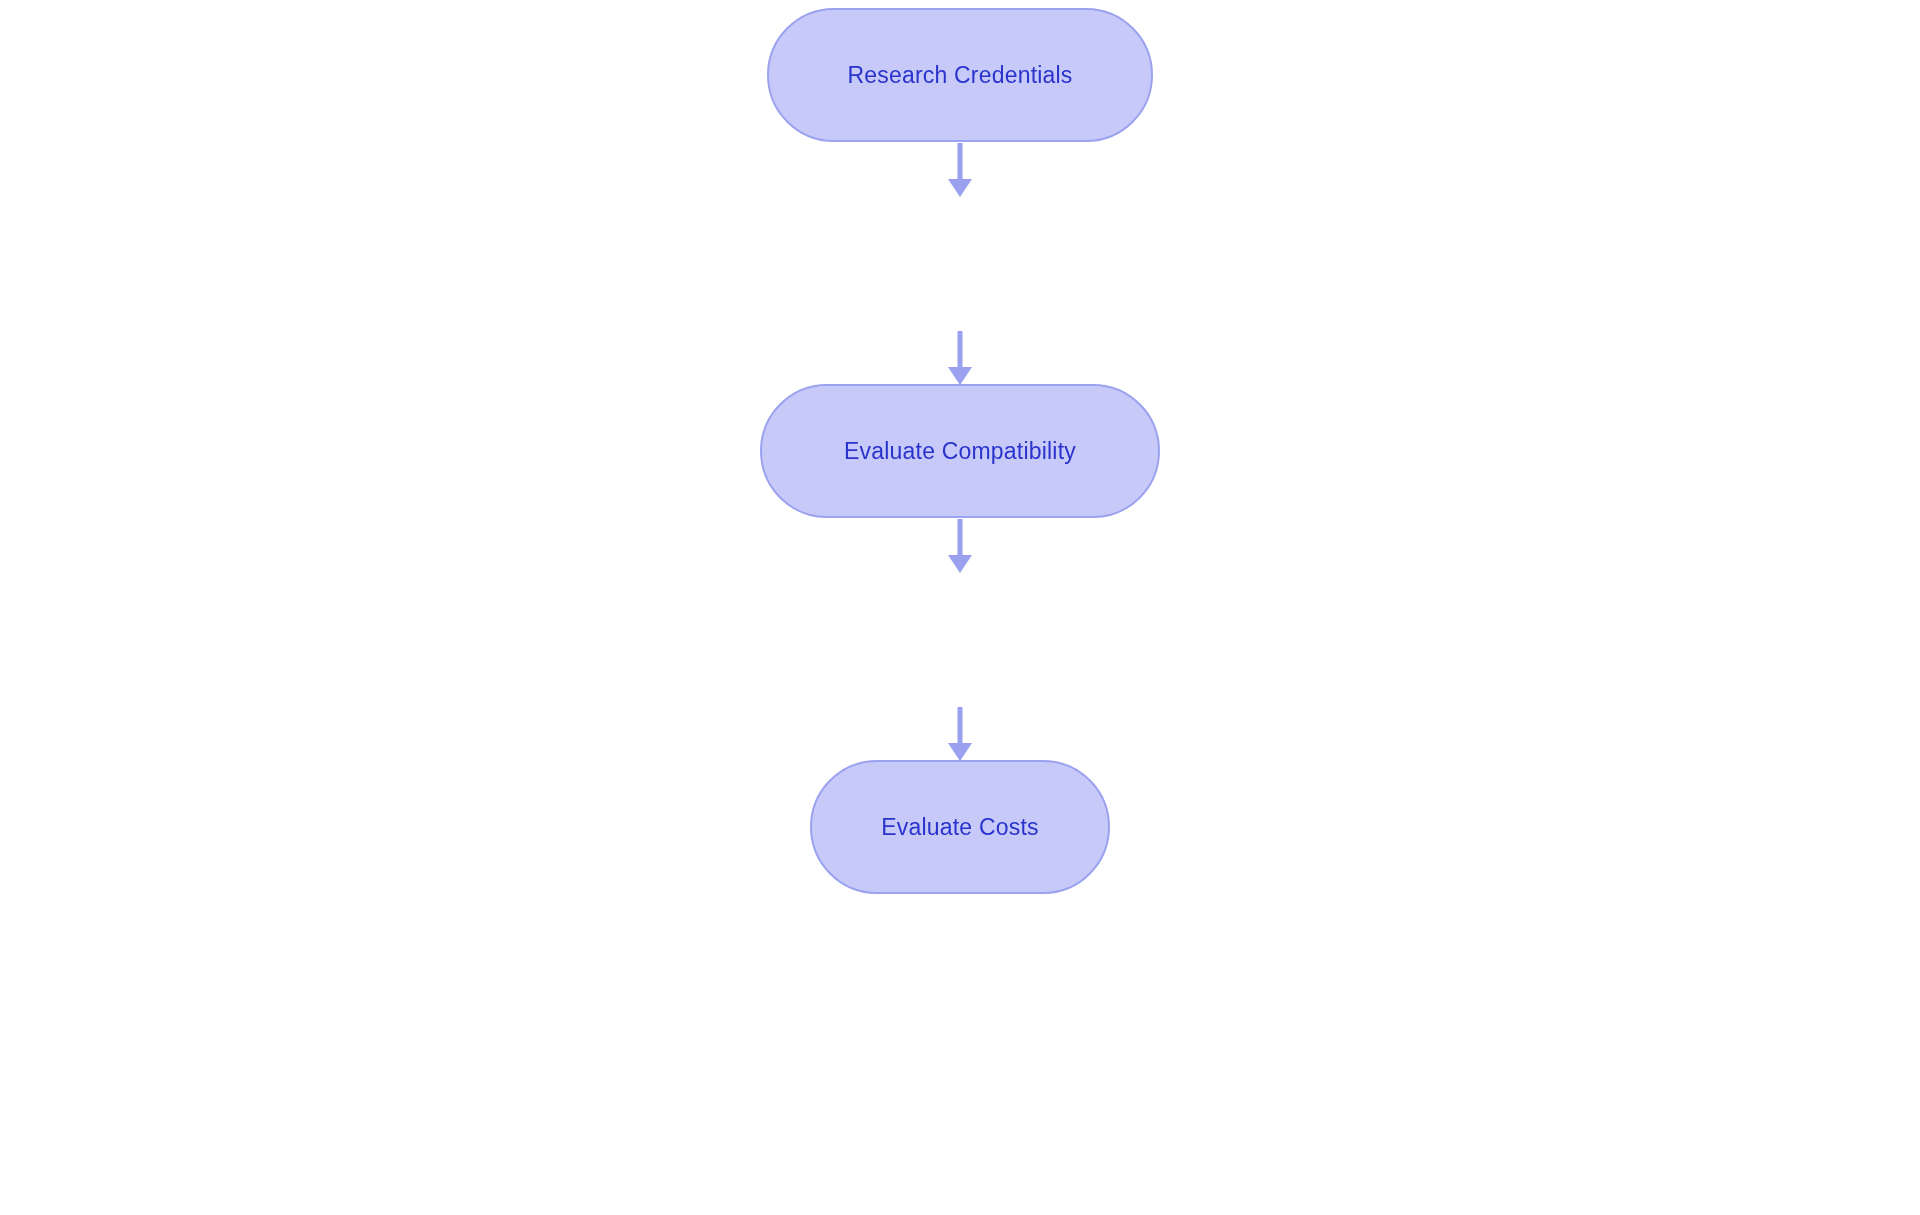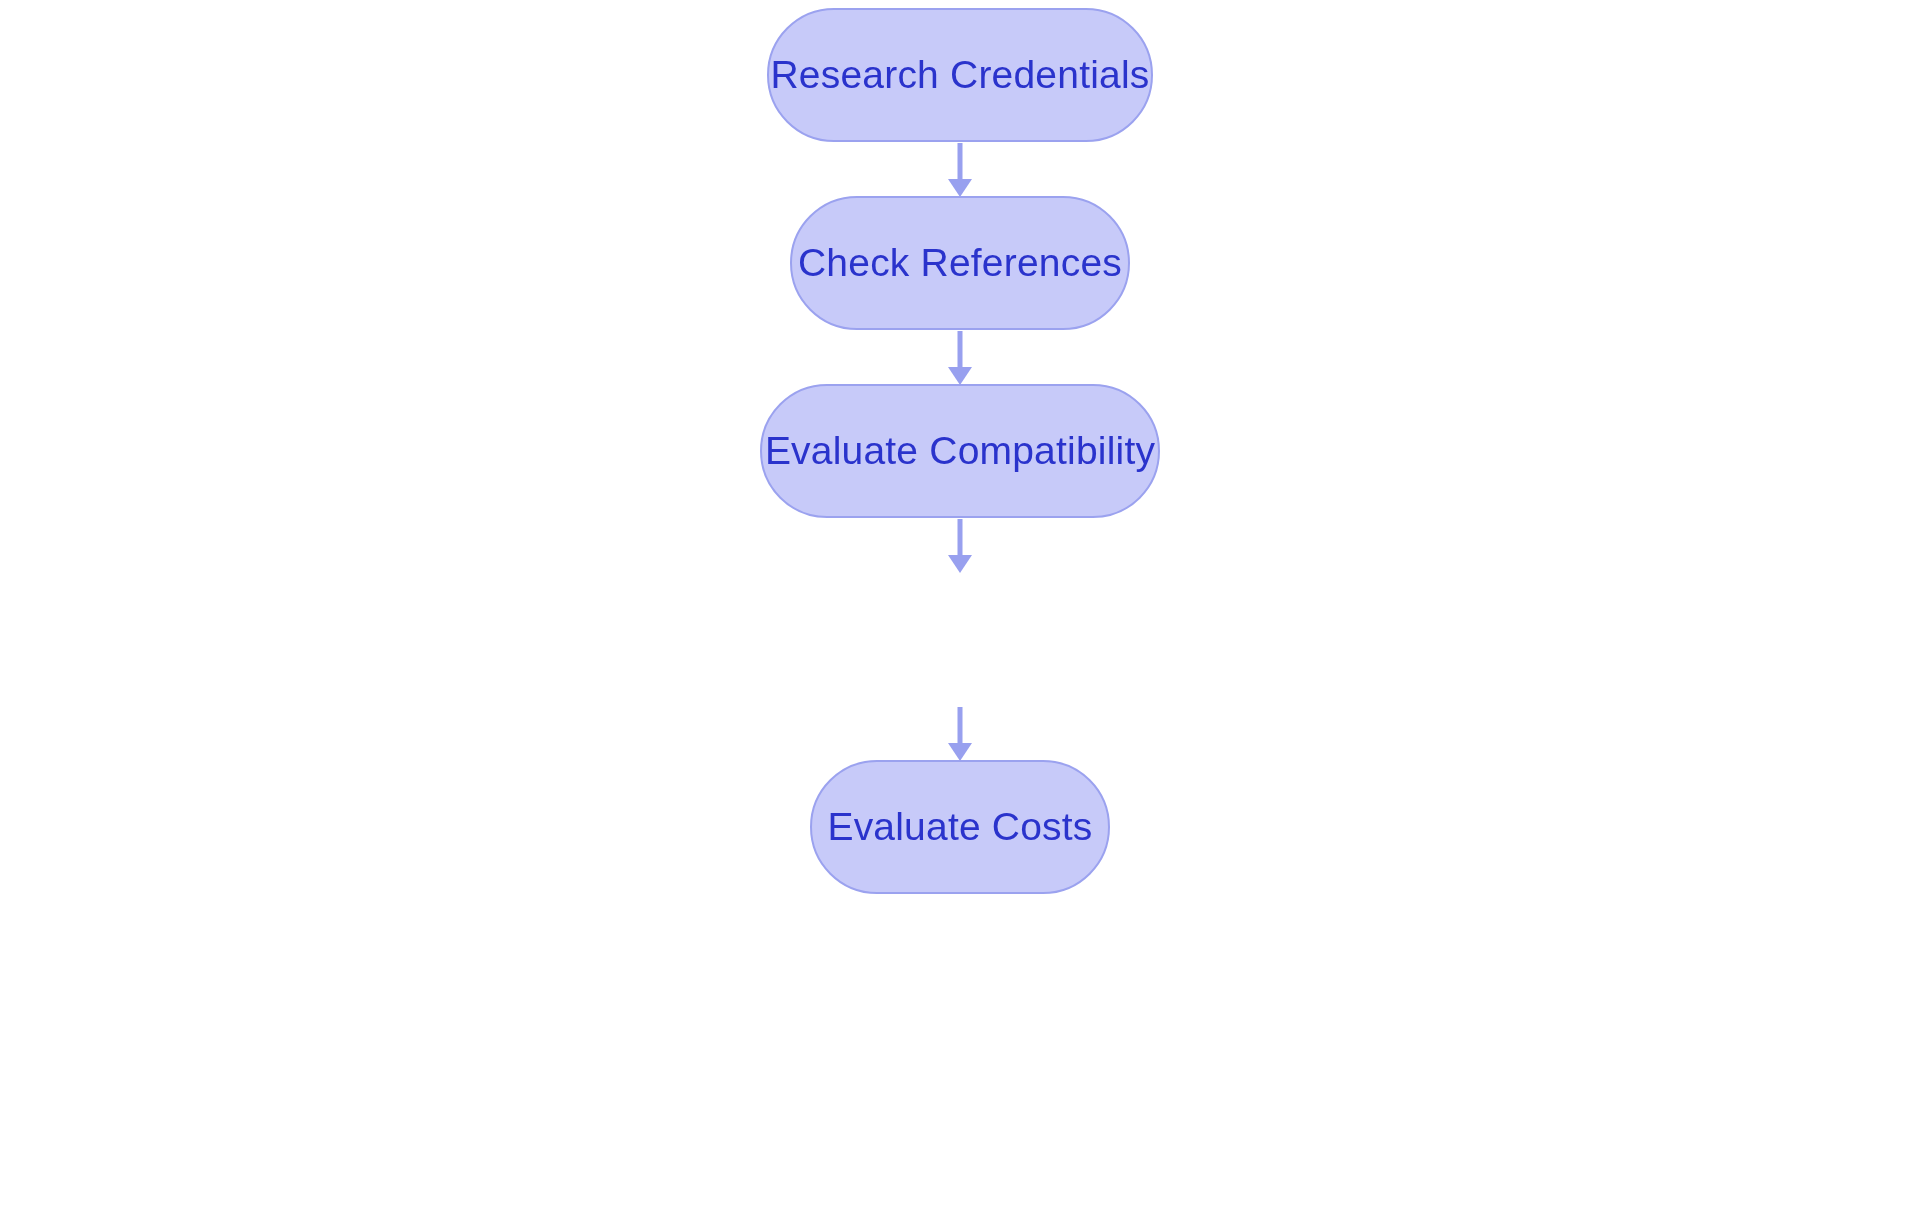--- a/index.html
+++ b/index.html
@@ -41,21 +41,21 @@
     border-radius: 67px;
     display: flex;
     align-items: center;
     justify-content: center;
     left: 50%;
     transform: translateX(-50%);
   }
 
   .node-label {
     color: #2a33cc;
-    font-size: 39px;
+    font-size: 23px;
     font-weight: 400;
     letter-spacing: 0.2px;
     white-space: nowrap;
     font-family: "Liberation Sans", sans-serif;
   }
 
   
   .node.n1 { top: 8px;   width: 386px; }
   .node.n2 { top: 196px; width: 340px; }
   .node.n3 { top: 384px; width: 400px; }
@@ -145,23 +145,20 @@
 
     <div class="node n1">
       <span class="node-label">Research Credentials</span>
     </div>
 
     <div class="connector c1">
       <div class="stem"></div>
       <div class="head"></div>
     </div>
 
-    <div class="node n2">
-      <span class="node-label">Check References</span>
-    </div>
 
     <div class="connector c2">
       <div class="stem"></div>
       <div class="head"></div>
     </div>
 
     <div class="node n3">
       <span class="node-label">Evaluate Compatibility</span>
     </div>
 

